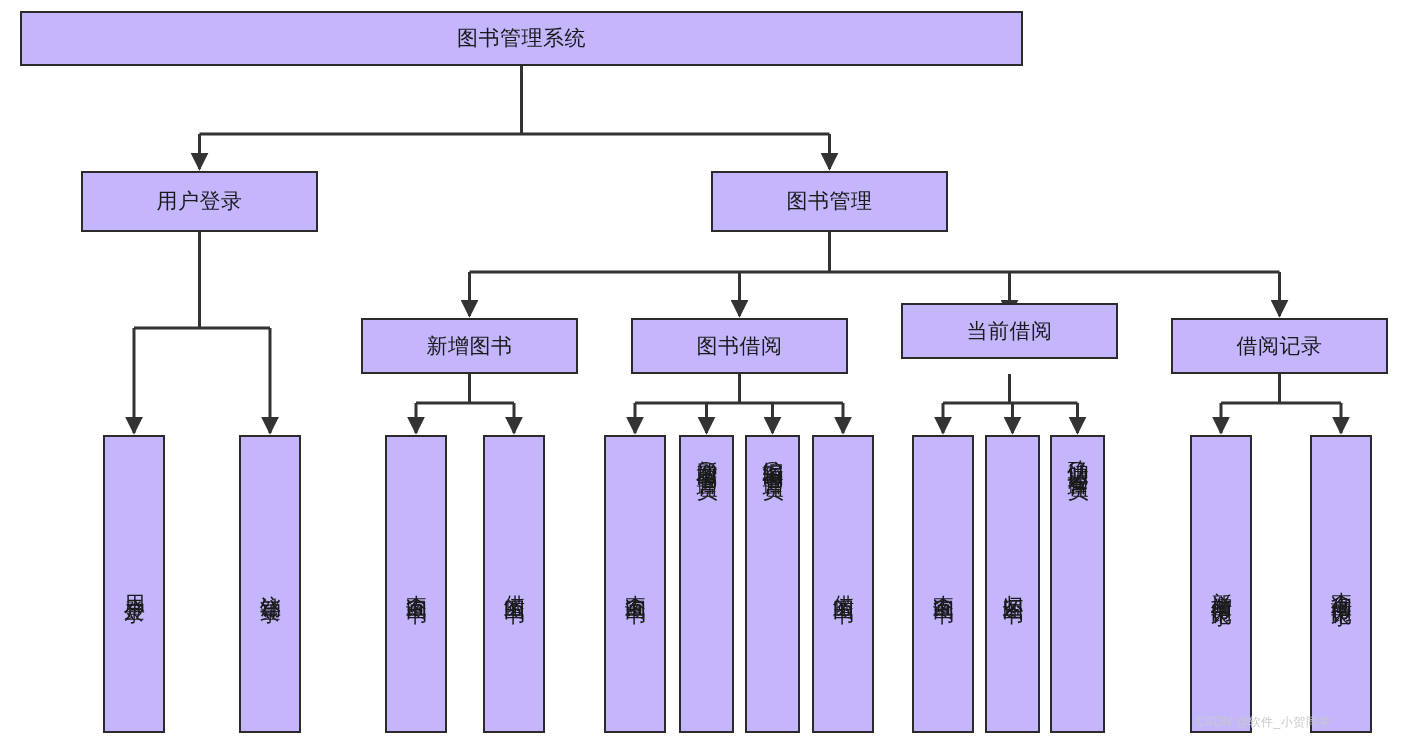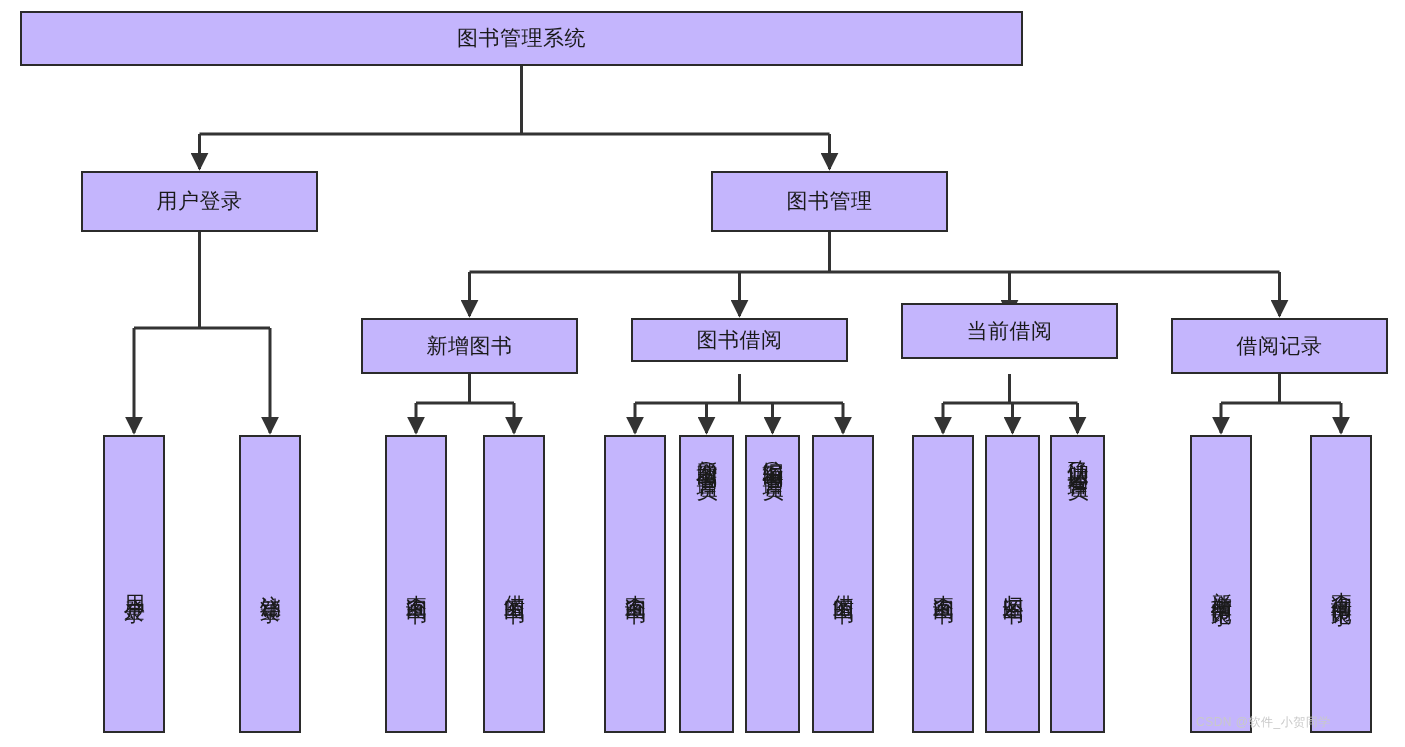--- a/index.html
+++ b/index.html
@@ -116,21 +116,21 @@
       </div>
       <div class="node" style="left: 81px; top: 171px; width: 237px; height: 61px;">
         <span class="node-label">用户登录</span>
       </div>
       <div class="node" style="left: 711px; top: 171px; width: 237px; height: 61px;">
         <span class="node-label">图书管理</span>
       </div>
       <div class="node" style="left: 361px; top: 318px; width: 217px; height: 56px;">
         <span class="node-label">新增图书</span>
       </div>
-      <div class="node" style="left: 631px; top: 318px; width: 217px; height: 44px;">
+      <div class="node" style="left: 631px; top: 318px; width: 217px; height: 56px;">
         <span class="node-label">图书借阅</span>
       </div>
       <div class="node" style="left: 901px; top: 303px; width: 217px; height: 56px;">
         <span class="node-label">当前借阅</span>
       </div>
       <div class="node" style="left: 1171px; top: 318px; width: 217px; height: 56px;">
         <span class="node-label">借阅记录</span>
       </div>
       <div class="node vertical short" style="left: 103px; top: 435px; width: 62px; height: 298px;">
         <span class="node-label">用户登录</span>

